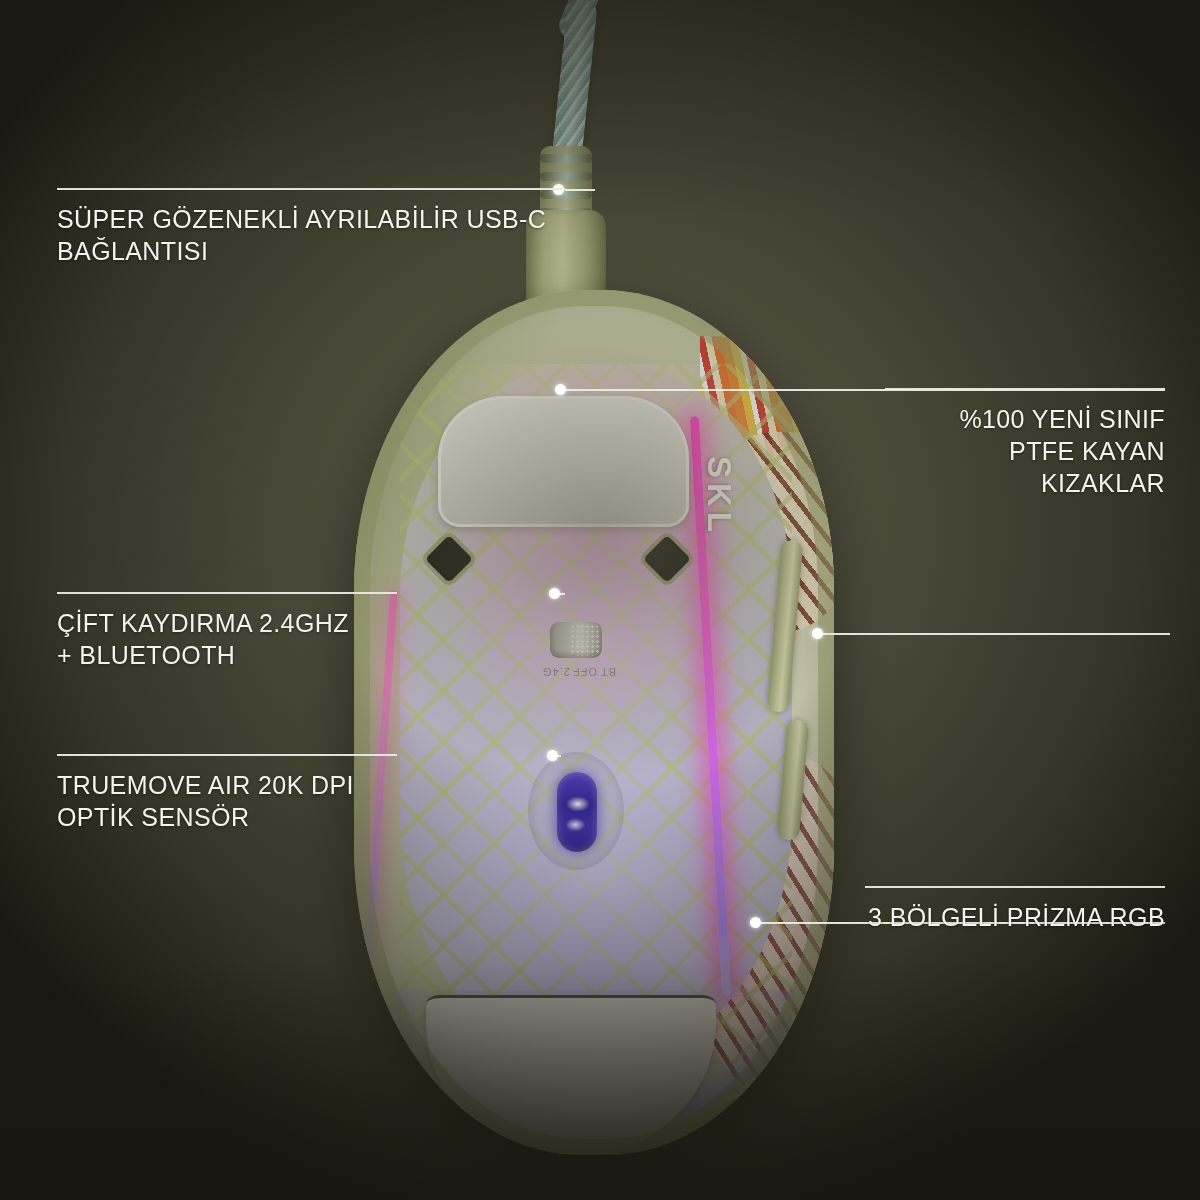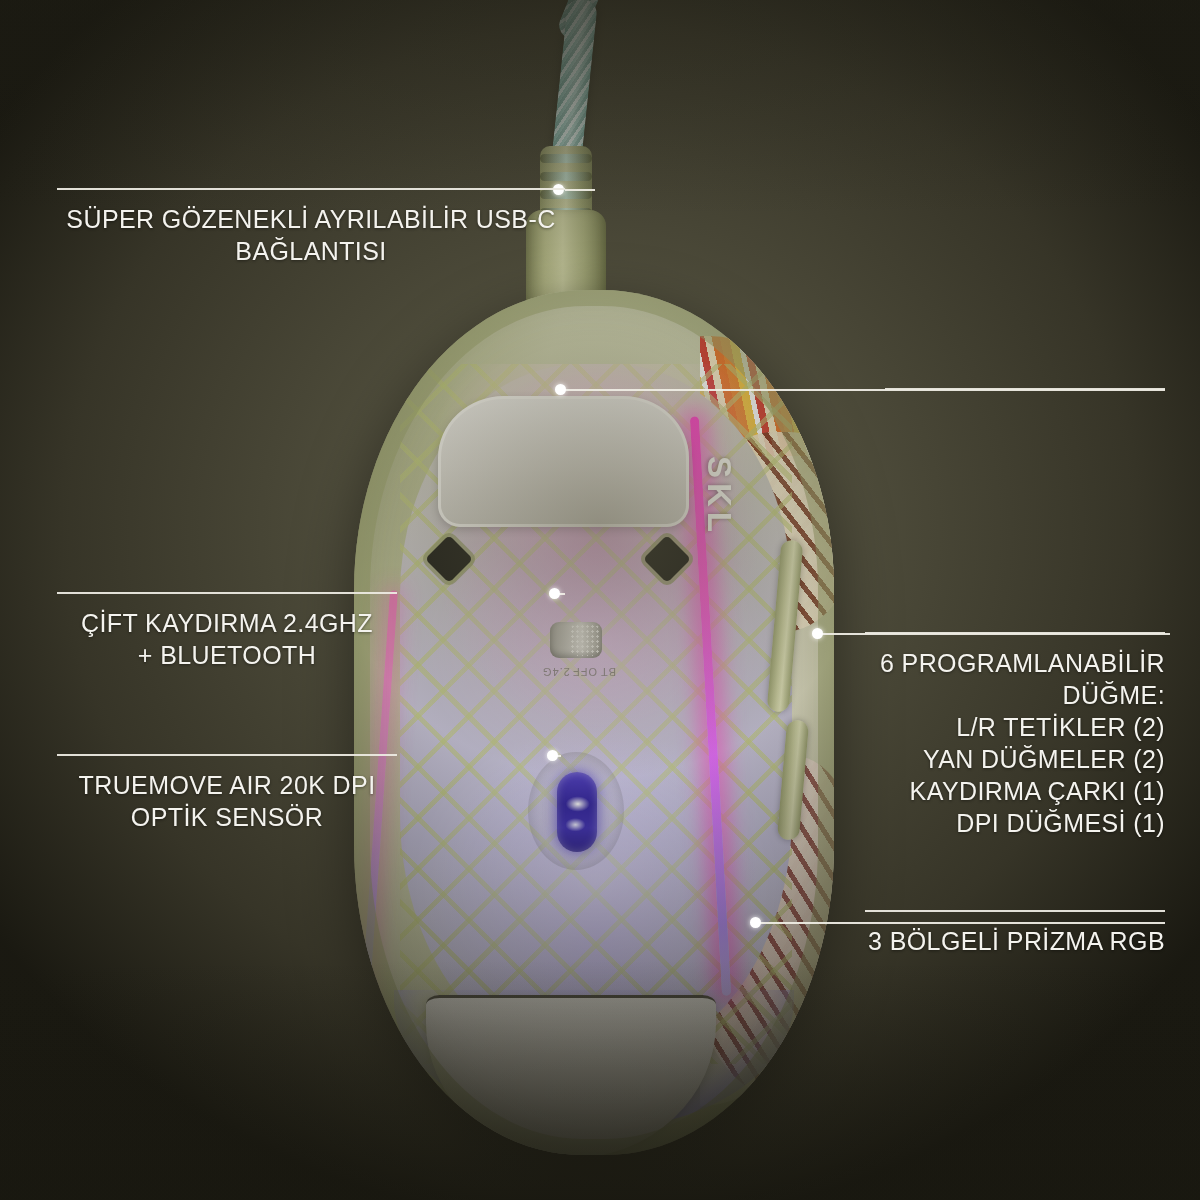--- a/index.html
+++ b/index.html
@@ -24,21 +24,21 @@
   }
 
   
   .callout{position:absolute;color:#f4f3ee;}
   .callout .rule{height:2px;background:#eceae2;opacity:.95;}
   .callout .txt{
     font-size:25px;line-height:1.28;letter-spacing:.4px;
     font-weight:400;white-space:pre-line;margin-top:13px;
     text-shadow:0 1px 3px rgba(0,0,0,.45);
   }
-  .callout.left .txt{text-align:center;}
+  .callout.left .txt{text-align:left;}
   .callout.right .txt{text-align:right;}
 
   
   .leader{position:absolute;height:2px;background:#eeece4;opacity:.95;}
   .dot{position:absolute;width:11px;height:11px;border-radius:50%;
        background:#fff;box-shadow:0 0 5px rgba(255,255,255,.85);}
 
   
   #mouse{position:absolute;left:340px;top:230px;width:520px;height:940px;}
 
@@ -325,42 +325,35 @@
   <div class="dot" style="left:750px;top:917px;"></div>
 
   <div class="callout left" style="left:57px;top:188px;width:508px;">
     <div class="rule"></div>
     <div class="txt">SÜPER GÖZENEKLİ AYRILABİLİR USB-C
 BAĞLANTISI</div>
   </div>
 
   <div class="callout right" style="left:885px;top:388px;width:280px;">
     <div class="rule"></div>
+    <div class="txt">%100 YENİ SINIF
+PTFE KAYAN KIZAKLAR</div>
   </div>
 
   <div class="callout left" style="left:57px;top:592px;width:340px;">
     <div class="rule"></div>
     <div class="txt">ÇİFT KAYDIRMA 2.4GHZ
 + BLUETOOTH</div>
   </div>
 
   <div class="callout left" style="left:57px;top:754px;width:340px;">
     <div class="rule"></div>
     <div class="txt">TRUEMOVE AIR 20K DPI
 OPTİK SENSÖR</div>
   </div>
 
-  <div class="callout right" style="left:865px;top:632px;width:300px;">
-    <div class="rule"></div>
-    <div class="txt">6 PROGRAMLANABİLİR
-DÜĞME:
-L/R TETİKLER (2)
-YAN DÜĞMELER (2)
-KAYDIRMA ÇARKI (1)
-DPI DÜĞMESİ (1)</div>
-  </div>
-
-  <div class="callout right" style="left:865px;top:910px;width:300px;">
+
+  <div class="callout right" style="left:865px;top:886px;width:300px;">
     <div class="rule"></div>
     <div class="txt">3 BÖLGELİ PRİZMA RGB</div>
   </div>
 
 </div>
 
 </body></html>

